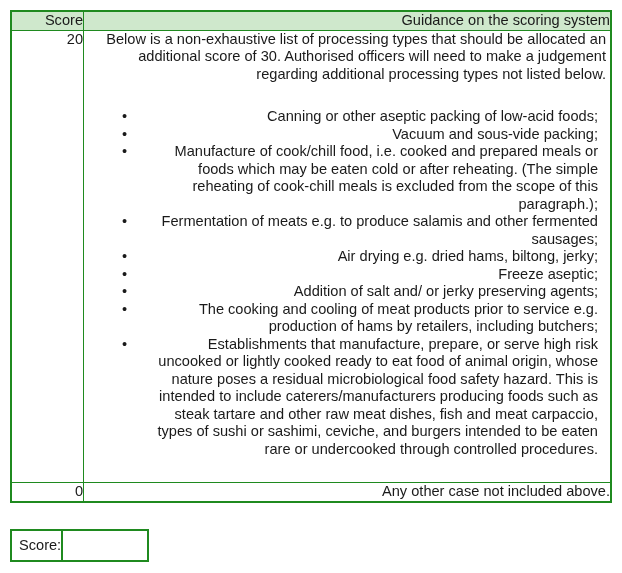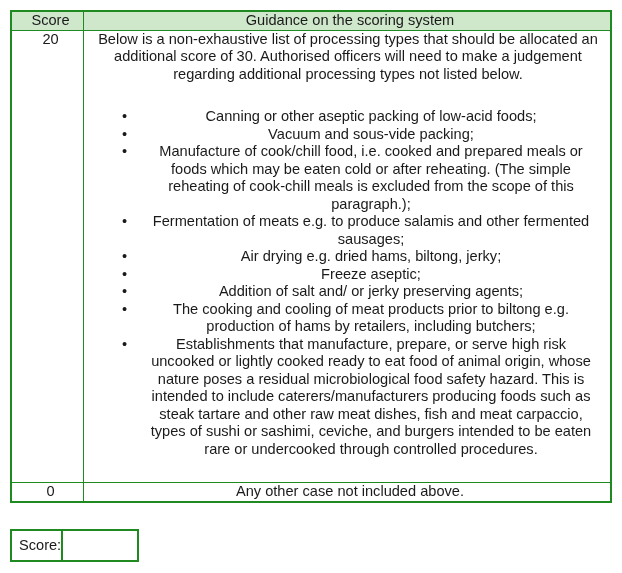--- a/index.html
+++ b/index.html
@@ -8,34 +8,34 @@
       font-family: "Liberation Sans", sans-serif; color: #1a1a1a;
       font-size: 14.6px; line-height: 17.5px;
     }
     .guide-table {
       position: absolute; left: 10px; top: 10px; width: 602px;
       border: 2px solid #1f8a1f; box-sizing: border-box;
       border-collapse: collapse;
     }
     .guide-table td, .guide-table th {
       border: 1.5px solid #1f8a1f; padding: 0 0 0 6px; vertical-align: top;
-      text-align: center; font-weight: normal;
+      text-align: right; font-weight: normal;
     }
     .guide-table th { background: #cfe8cc; height: 17px; }
     .col-score { width: 65px; }
     .intro { margin: 0; padding-right: 4px; }
     .spacer { height: 17px; }
     ul.items { margin: 8px; padding: 0 0 16px 46px; list-style: none; }
     ul.items li { position: relative; padding-right: 4px; }
     ul.items li::before {
       content: "\2022"; position: absolute; left: -22px; top: 0;
     }
     .last-row td { height: 17px; }
     .score-box {
-      position: absolute; left: 10px; top: 529px; height: 33px; width: 129px;
+      position: absolute; left: 10px; top: 529px; height: 33px; width: 139px;
       border: 2.5px solid #1f8a1f; box-sizing: border-box; display: flex;
     }
     .score-label {
       width: 71px; border-right: 2.5px solid #1f8a1f; box-sizing: border-box;
       padding: 6px 0 0 7px;
     }
     .score-input { flex: 1; border: none; outline: none; background: transparent; font: inherit; }
   </style>
 </head>
 <body>
@@ -52,21 +52,21 @@
       <p class="intro">Below is a non-exhaustive list of processing types that should be allocated an additional score of 30. Authorised officers will need to make a judgement regarding additional processing types not listed below.</p>
       <div class="spacer"></div>
       <ul class="items">
         <li>Canning or other aseptic packing of low-acid foods;</li>
         <li>Vacuum and sous-vide packing;</li>
         <li>Manufacture of cook/chill food, i.e. cooked and prepared meals or foods which may be eaten cold or after reheating. (The simple reheating of cook-chill meals is excluded from the scope of this paragraph.);</li>
         <li>Fermentation of meats e.g. to produce salamis and other fermented sausages;</li>
         <li>Air drying e.g. dried hams, biltong, jerky;</li>
         <li>Freeze aseptic;</li>
         <li>Addition of salt and/ or jerky preserving agents;</li>
-        <li>The cooking and cooling of meat products prior to biltong e.g. production of hams by retailers, including butchers;</li>
+        <li>The cooking and cooling of meat products prior to service e.g. production of hams by retailers, including butchers;</li>
         <li>Establishments that manufacture, prepare, or serve high risk uncooked or lightly cooked ready to eat food of animal origin, whose nature poses a residual microbiological food safety hazard. This is intended to include caterers/manufacturers producing foods such as steak tartare and other raw meat dishes, fish and meat carpaccio, types of sushi or sashimi, ceviche, and burgers intended to be eaten rare or undercooked through controlled procedures.</li>
       </ul>
     </td>
   </tr>
   <tr class="last-row">
     <td>0</td>
     <td>Any other case not included above.</td>
   </tr>
 </tbody>
   </table>

